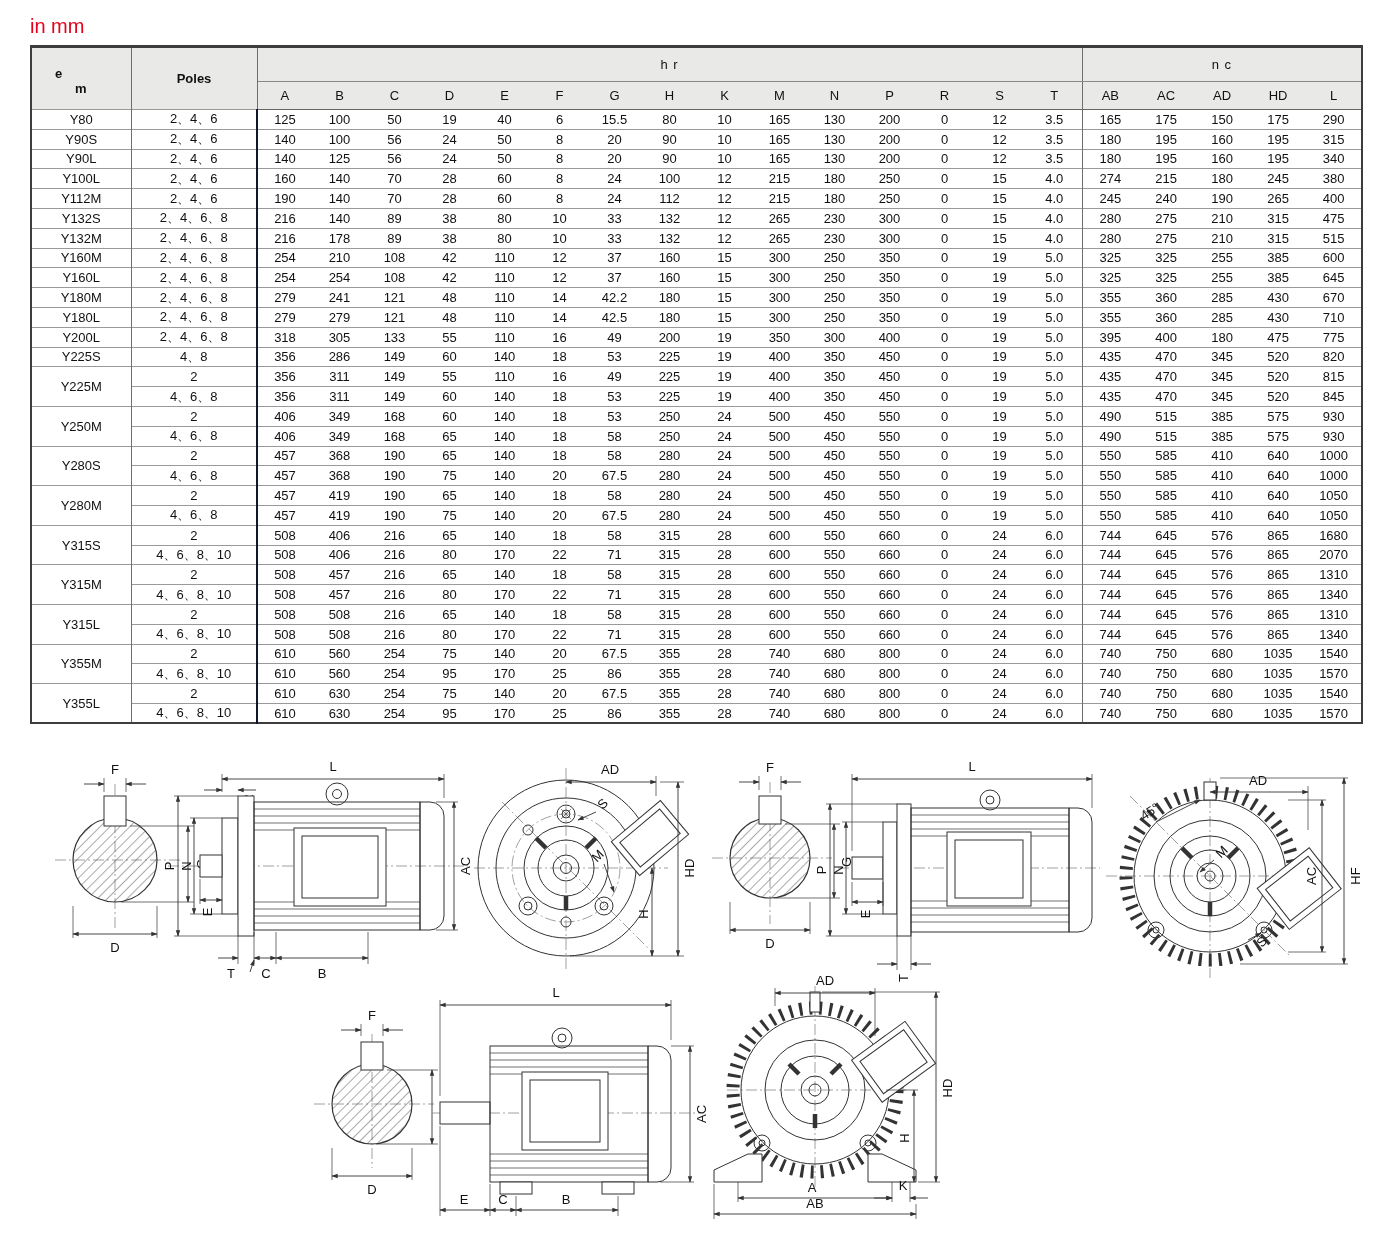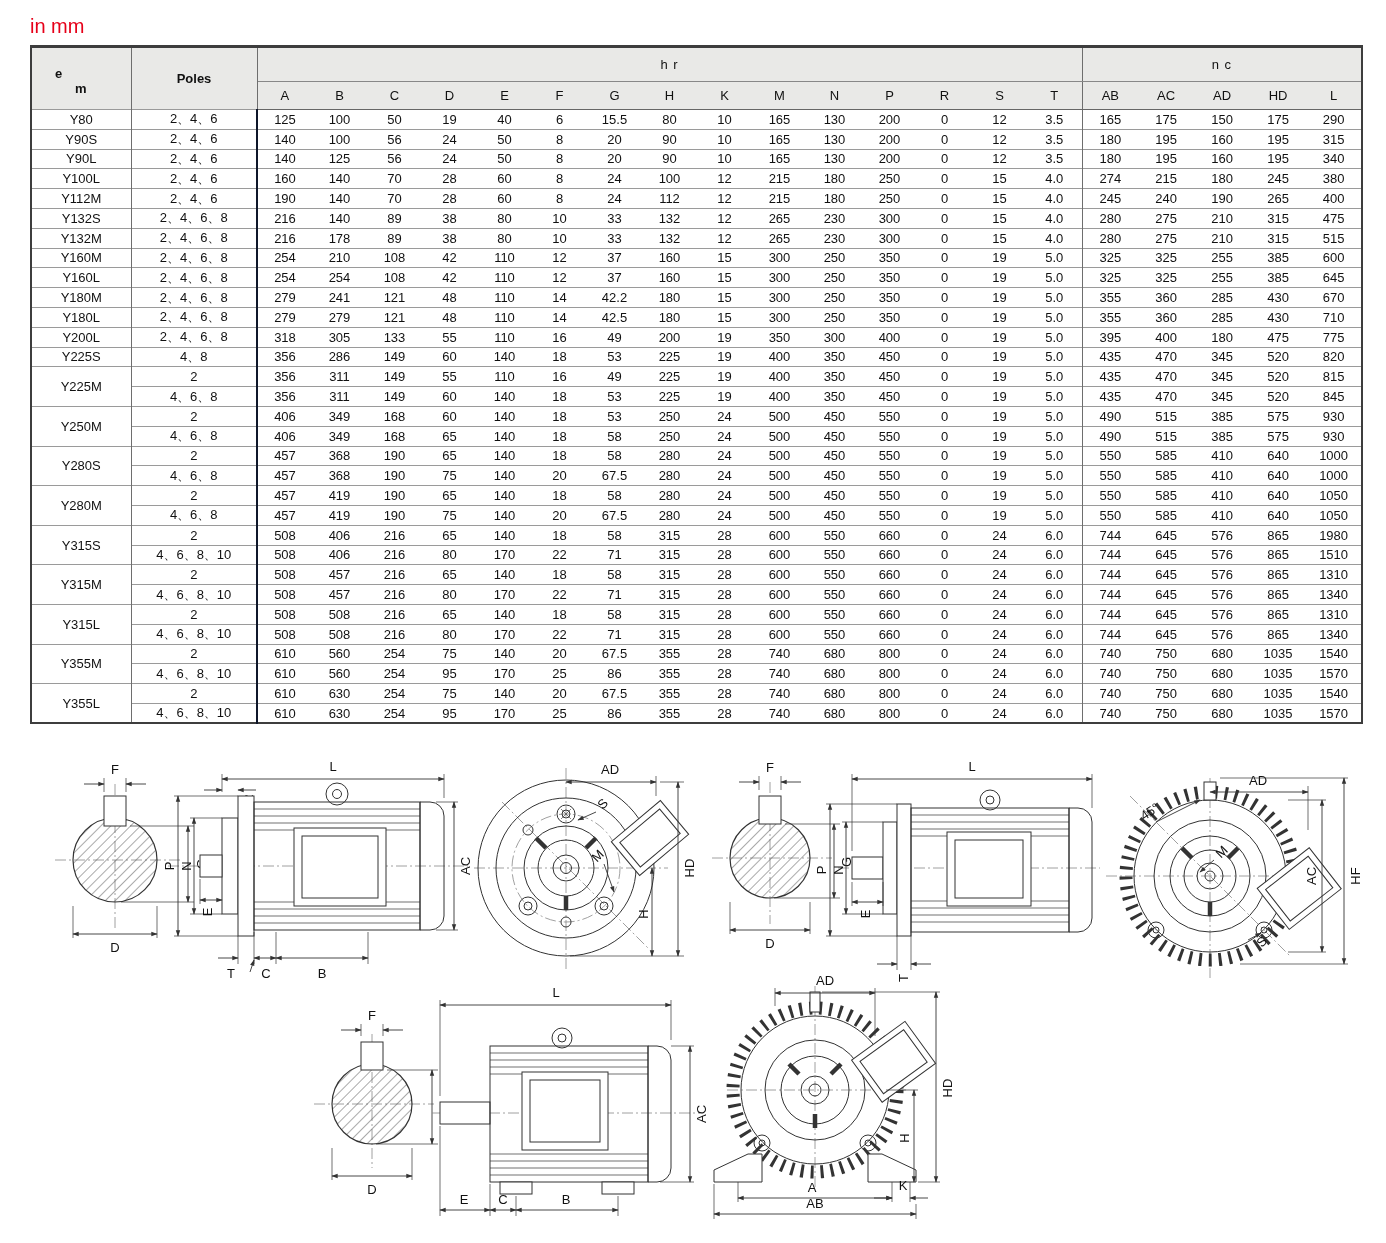--- a/index.html
+++ b/index.html
@@ -607,21 +607,21 @@
         <td>600</td>
         <td>550</td>
         <td>660</td>
         <td>0</td>
         <td>24</td>
         <td class="sep">6.0</td>
         <td>744</td>
         <td>645</td>
         <td>576</td>
         <td>865</td>
-        <td>1980</td>
+        <td>1680</td>
       </tr>
       <tr>
         <td class="poles">4、6、8、10</td>
         <td>508</td>
         <td>406</td>
         <td>216</td>
         <td>80</td>
         <td>170</td>
         <td>22</td>
         <td>71</td>
@@ -630,21 +630,21 @@
         <td>600</td>
         <td>550</td>
         <td>660</td>
         <td>0</td>
         <td>24</td>
         <td class="sep">6.0</td>
         <td>744</td>
         <td>645</td>
         <td>576</td>
         <td>865</td>
-        <td>1510</td>
+        <td>2070</td>
       </tr>
       <tr>
         <td rowspan="2" class="frame">Y315M</td>
         <td class="poles">2</td>
         <td>508</td>
         <td>457</td>
         <td>216</td>
         <td>65</td>
         <td>140</td>
         <td>18</td>

